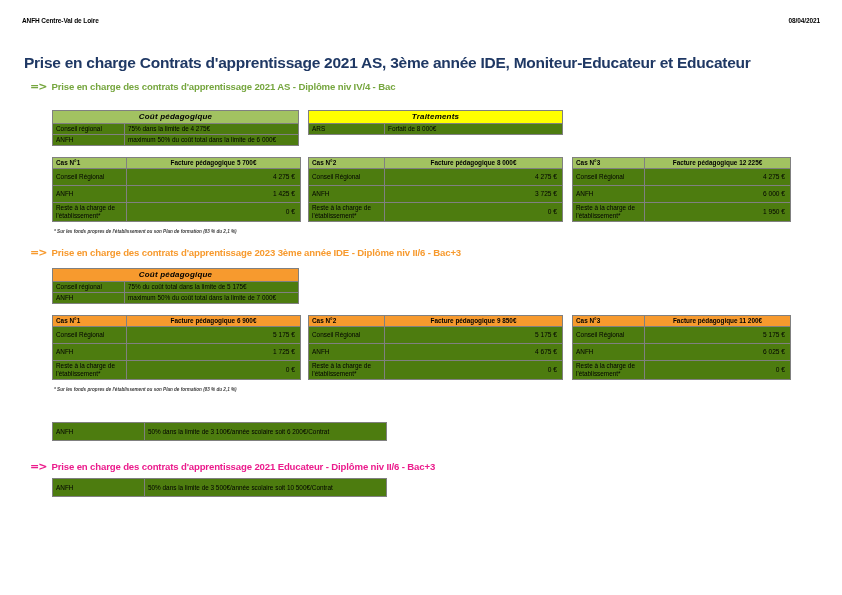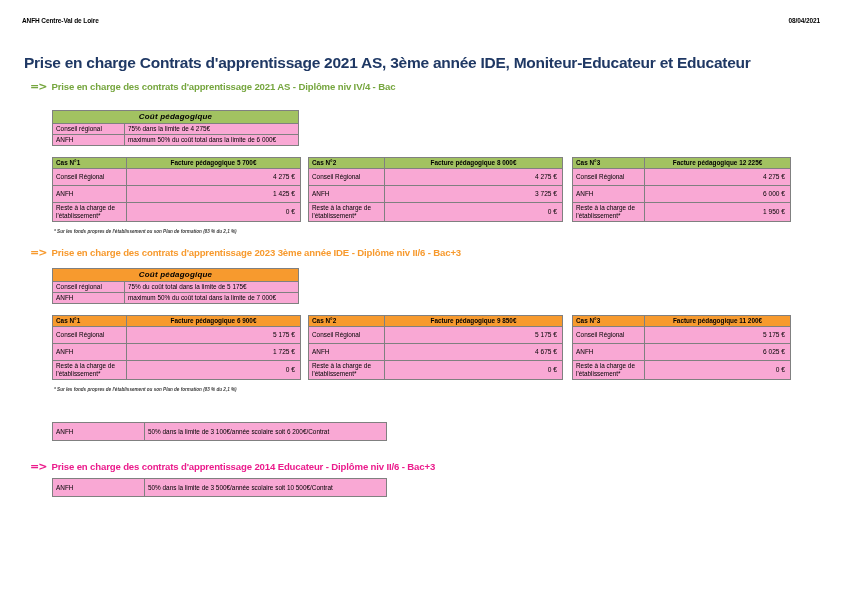--- a/index.html
+++ b/index.html
@@ -77,21 +77,21 @@
   .sec-orange { color: #F79A2E; }
   .sec-blue   { color: #1F3864; }
   .sec-pink   { color: #EB1C8C; }
 
   
   table.tbl {
     position: absolute;
     border-collapse: collapse;
     table-layout: fixed;
     font-size: 6.4px;
-    background: #f9a8d4;
+    background: #4d7c0f;
   }
   table.tbl td, table.tbl th {
     border: 0.8px solid #808080;
     padding: 1px 3px;
     vertical-align: middle;
     font-weight: normal;
     text-align: left;
     line-height: 1.25;
     height: 11px;
     box-sizing: border-box;
@@ -169,20 +169,35 @@
       <td>Conseil régional</td>
       <td>75% dans la limite de 4 275€</td>
     </tr>
     <tr>
       <td>ANFH</td>
       <td>maximum 50% du coût total dans la limite de 6 000€</td>
     </tr>
   </tbody>
     </table>
 
+  <table class="tbl" style="left:308px; top:110px; width:254px;">
+    <colgroup>
+        <col style="width:76px">
+        <col style="width:178px">
+      </colgroup>
+    <tbody>
+        <tr>
+      <td class="hdr-yellow title-cell" colspan="2">Traitements</td>
+    </tr>
+    <tr>
+      <td>ARS</td>
+      <td>Forfait de 8 000€</td>
+    </tr>
+  </tbody>
+    </table>
 
   <table class="tbl" style="left:52px; top:157px; width:248px;">
     <colgroup>
         <col style="width:74px">
         <col style="width:174px">
       </colgroup>
     <tbody>
         <tr>
       <td class="hdr-green cas-head">Cas N°1</td>
       <td class="hdr-green fact-head">Facture pédagogique 5 700€</td>
@@ -360,21 +375,21 @@
       </colgroup>
     <tbody>
         <tr>
       <td style="height:18px">ANFH</td>
       <td style="height:18px">50% dans la limite de 3 100€/année scolaire soit 6 200€/Contrat</td>
     </tr>
   </tbody>
     </table>
 
   <div class="section-heading sec-pink" style="left:30px; top:460px;">
-    <span class="arrow">=&gt;</span><span>Prise en charge des contrats d'apprentissage 2014 Educateur - Diplôme niv II/6 - Bac+3</span>
+    <span class="arrow">=&gt;</span><span>Prise en charge des contrats d'apprentissage 2021 Educateur - Diplôme niv II/6 - Bac+3</span>
   </div>
   <table class="tbl" style="left:52px; top:478px; width:334px;">
     <colgroup>
         <col style="width:92px">
         <col style="width:242px">
       </colgroup>
     <tbody>
         <tr>
       <td style="height:18px">ANFH</td>
       <td style="height:18px">50% dans la limite de 3 500€/année scolaire soit 10 500€/Contrat</td>

